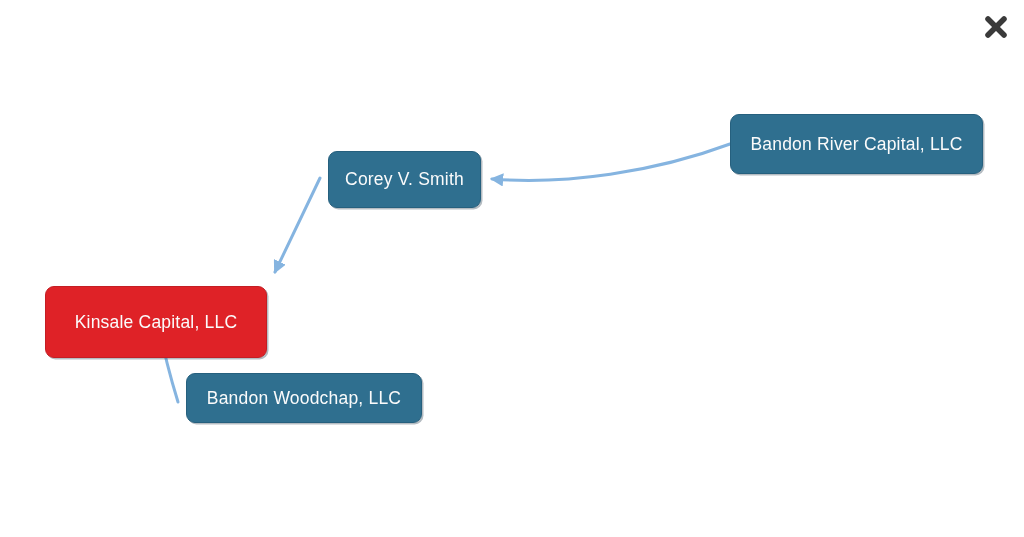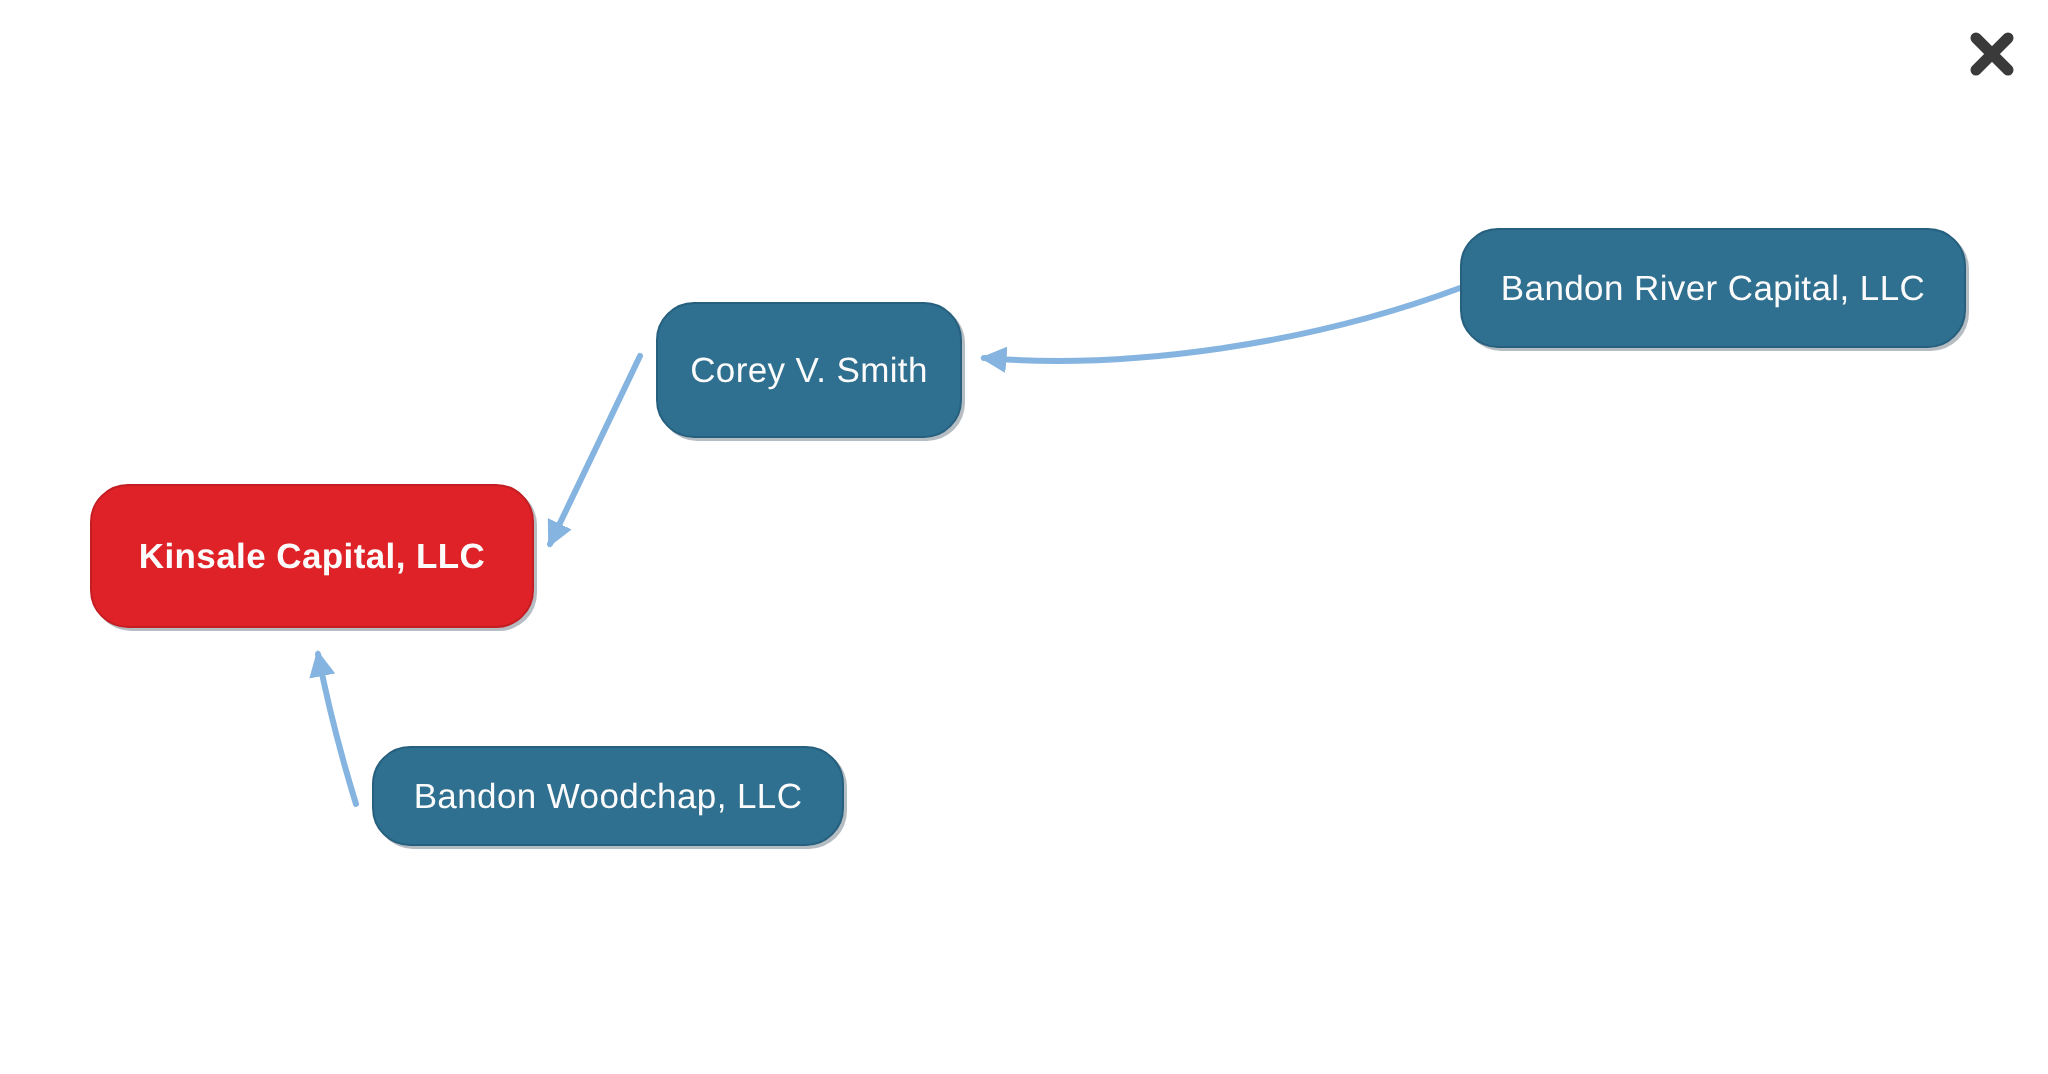--- a/index.html
+++ b/index.html
@@ -25,40 +25,41 @@
     fill: none;
     stroke: var(--arrow, #85b4e0);
     stroke-width: 3;
     stroke-linecap: round;
   }
   .node {
     position: absolute;
     display: flex;
     align-items: center;
     justify-content: center;
-    border-radius: 19px;
+    border-radius: 9px;
     color: #fbfbfb;
     font-size: 17.5px;
     letter-spacing: 0.2px;
     text-align: center;
     cursor: pointer;
     box-shadow: 1.5px 1.5px 0 rgba(44,62,80,0.35);
     box-sizing: border-box;
   }
   .node--entity {
     background: var(--node-teal, #2f6f8f);
     border: 1px solid #26607e;
   }
   .node--subject {
     background: var(--node-red, #df2227);
     border: 1px solid #c41e24;
-    font-weight: bold;
+    font-weight: normal;
+    margin-top: 44px;
   }
   .node--river    { left: 730px; top: 114px; width: 253px; height: 60px; }
-  .node--corey    { left: 328px; top: 151px; width: 153px; height: 68px; justify-content: center; }
+  .node--corey    { left: 328px; top: 151px; width: 153px; height: 57px; justify-content: center; }
   .node--kinsale  { left: 45px;  top: 242px; width: 222px; height: 72px; }
   .node--woodchap { left: 186px; top: 373px; width: 236px; height: 50px; }
   .close-btn {
     position: absolute;
     top: 13px;
     right: 14px;
     width: 28px;
     height: 28px;
     background: transparent;
     border: none;

